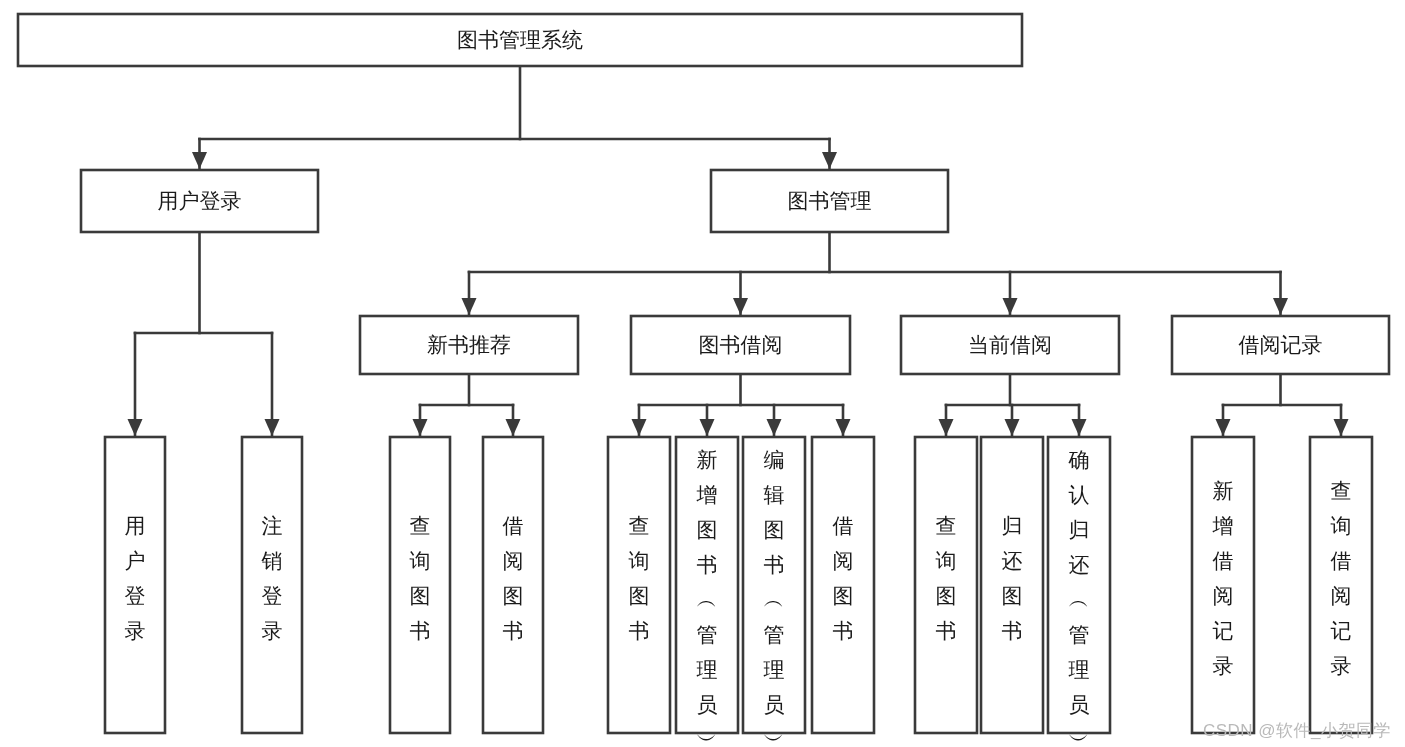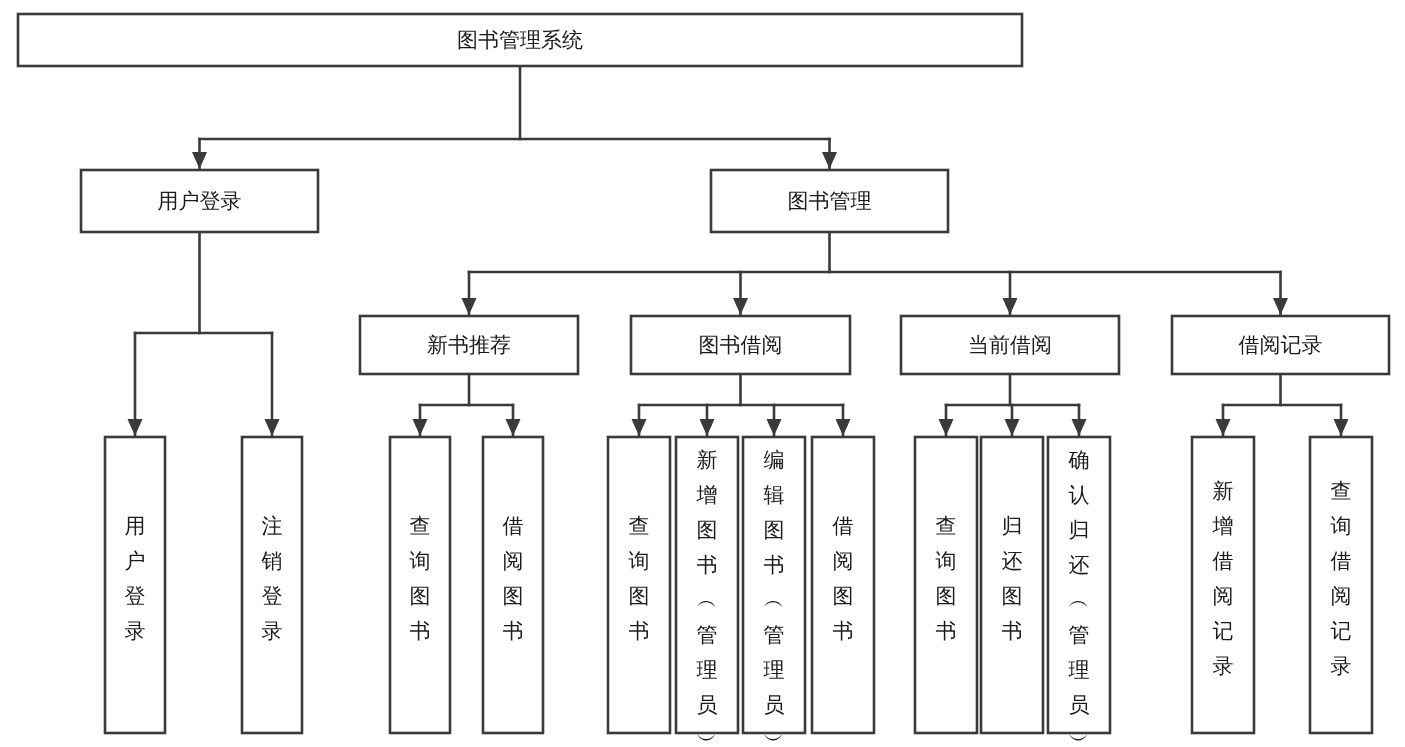--- a/index.html
+++ b/index.html
@@ -201,13 +201,14 @@
         <g>
           <rect x="1192" y="437" width="62" height="296" class="node-box"></rect>
           <text x="1223" class="node-label-vertical"><tspan x="1223" y="497.5">新</tspan><tspan x="1223" y="532.5">增</tspan><tspan x="1223" y="567.5">借</tspan><tspan x="1223" y="602.5">阅</tspan><tspan x="1223" y="637.5">记</tspan><tspan x="1223" y="672.5">录</tspan></text>
         </g>
         <g>
           <rect x="1310" y="437" width="62" height="296" class="node-box"></rect>
           <text x="1341" class="node-label-vertical"><tspan x="1341" y="497.5">查</tspan><tspan x="1341" y="532.5">询</tspan><tspan x="1341" y="567.5">借</tspan><tspan x="1341" y="602.5">阅</tspan><tspan x="1341" y="637.5">记</tspan><tspan x="1341" y="672.5">录</tspan></text>
         </g>
       </g>
   </svg>
+  <div class="watermark">CSDN @软件_小贺同学</div>
 </div>
 
 </body></html>

